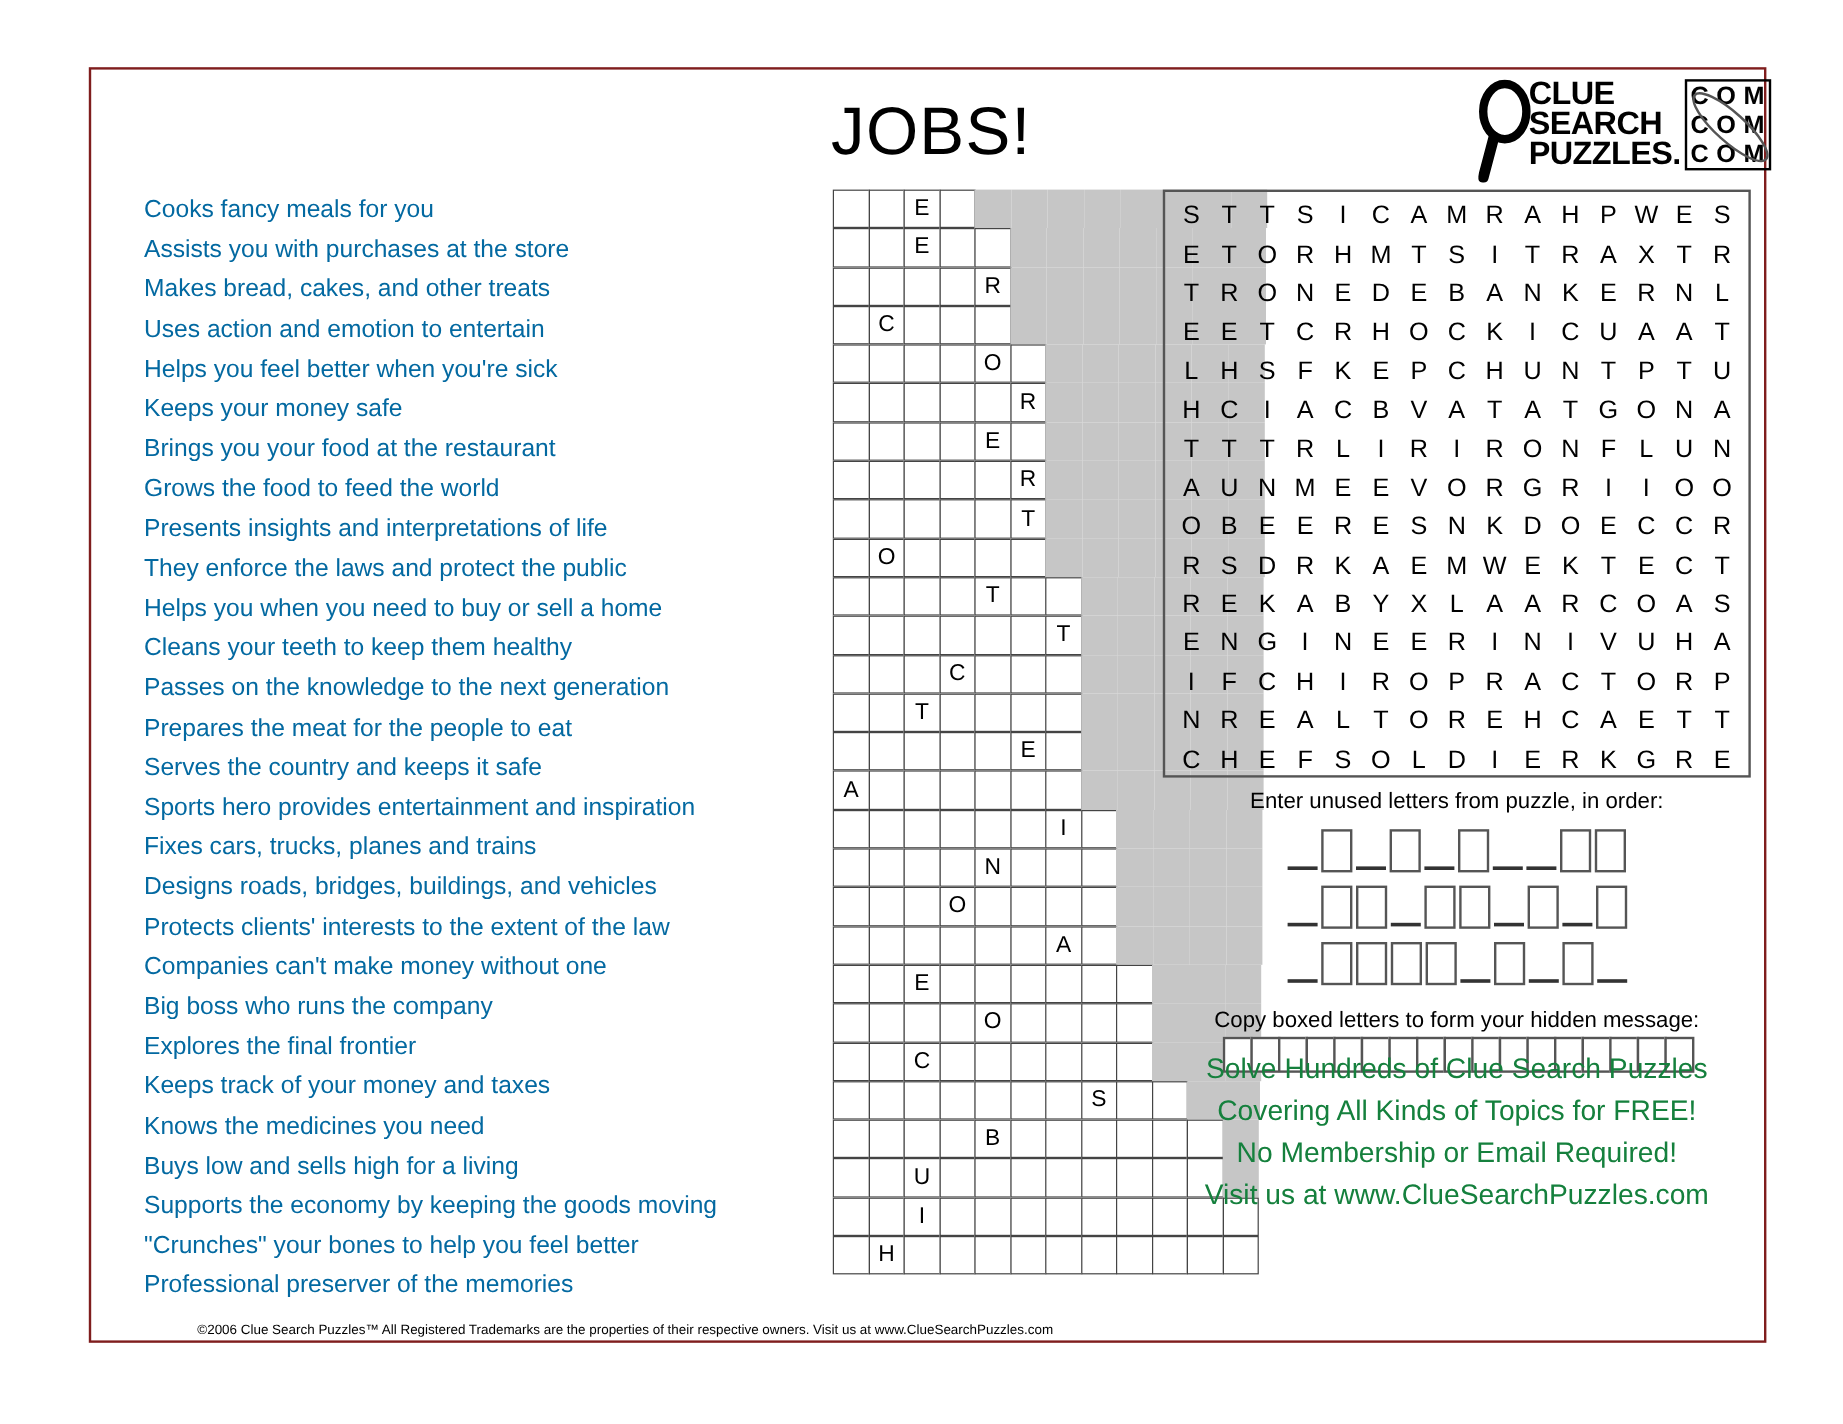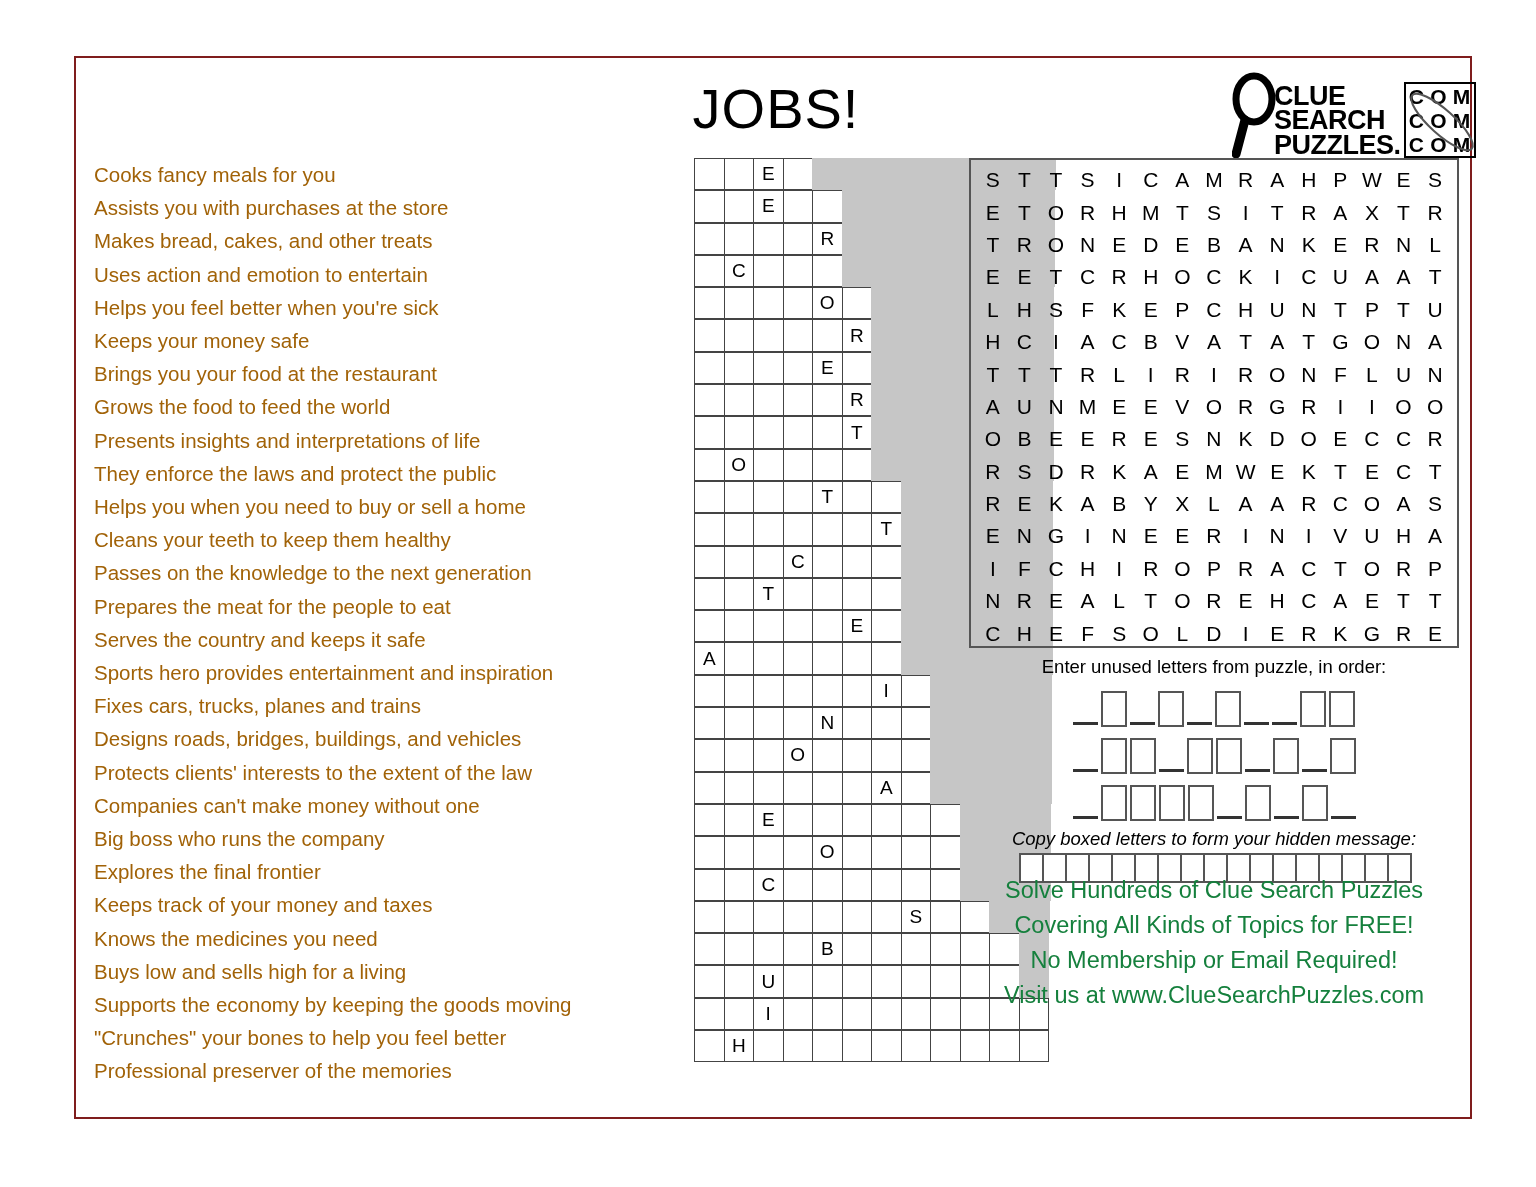--- a/index.html
+++ b/index.html
@@ -33,21 +33,21 @@
     letter-spacing: 1px;
     color: #000;
   }
 
   
   #logo {
     position: absolute;
     right: 8px; top: 8px;
     width: 230px; height: 92px;
     display: flex;
-    align-items: flex-end;
+    align-items: flex-start;
   }
   #logo-glass { width: 44px; height: 86px; flex: 0 0 44px; }
   #logo-words {
     flex: 0 0 auto;
     margin-left: -2px;
     line-height: 0.92;
     font-weight: bold;
     font-size: 27px;
     letter-spacing: -0.5px;
     color: #000;
@@ -72,22 +72,23 @@
 
   
   #clues {
     position: absolute;
     left: 18px; top: 100px;
     width: 600px;
   }
   .clue {
     font-size: 20.5px;
     line-height: 33.2px;
-    color: #a16207;
+    color: #0369a1;
     white-space: nowrap;
+    margin-left: 26px;
   }
 
   
   #answer-grid {
     position: absolute;
     left: 618px; top: 100px;
   }
   .ans-row { display: flex; height: 32.3px; }
   .ans-cell {
     width: 30.5px; height: 32.3px;
@@ -145,21 +146,21 @@
   .bl-dash {
     width: 25px; height: 3px;
     background: #333;
     margin-bottom: 2px;
   }
   .bl-box {
     width: 26px; height: 36px;
     border: 2px solid #555;
     background: #fff;
   }
-  #msg-label { margin-top: 7px; font-style: italic; }
+  #msg-label { margin-top: 18px; }
   #msg-boxes {
     display: flex;
     justify-content: center;
     margin-top: 3px;
   }
   .msg-cell {
     width: 25px; height: 30px;
     border: 2px solid #555;
     margin-right: -2px;
     background: #fff;
@@ -976,15 +977,16 @@
         </div>
     </div>
 
     <div id="promo">
       <div class="promo-line">Solve Hundreds of Clue Search Puzzles</div>
       <div class="promo-line">Covering All Kinds of Topics for FREE!</div>
       <div class="promo-line">No Membership or Email Required!</div>
       <div class="promo-line"><span>Visit us at </span><span class="promo-link">www.ClueSearchPuzzles.com</span></div>
     </div>
 
+    <div id="footer">©2006 Clue Search Puzzles™ All Registered Trademarks are the properties of their respective owners. Visit us at www.ClueSearchPuzzles.com</div>
 
   </div>
 </div>
 
 </body></html>

